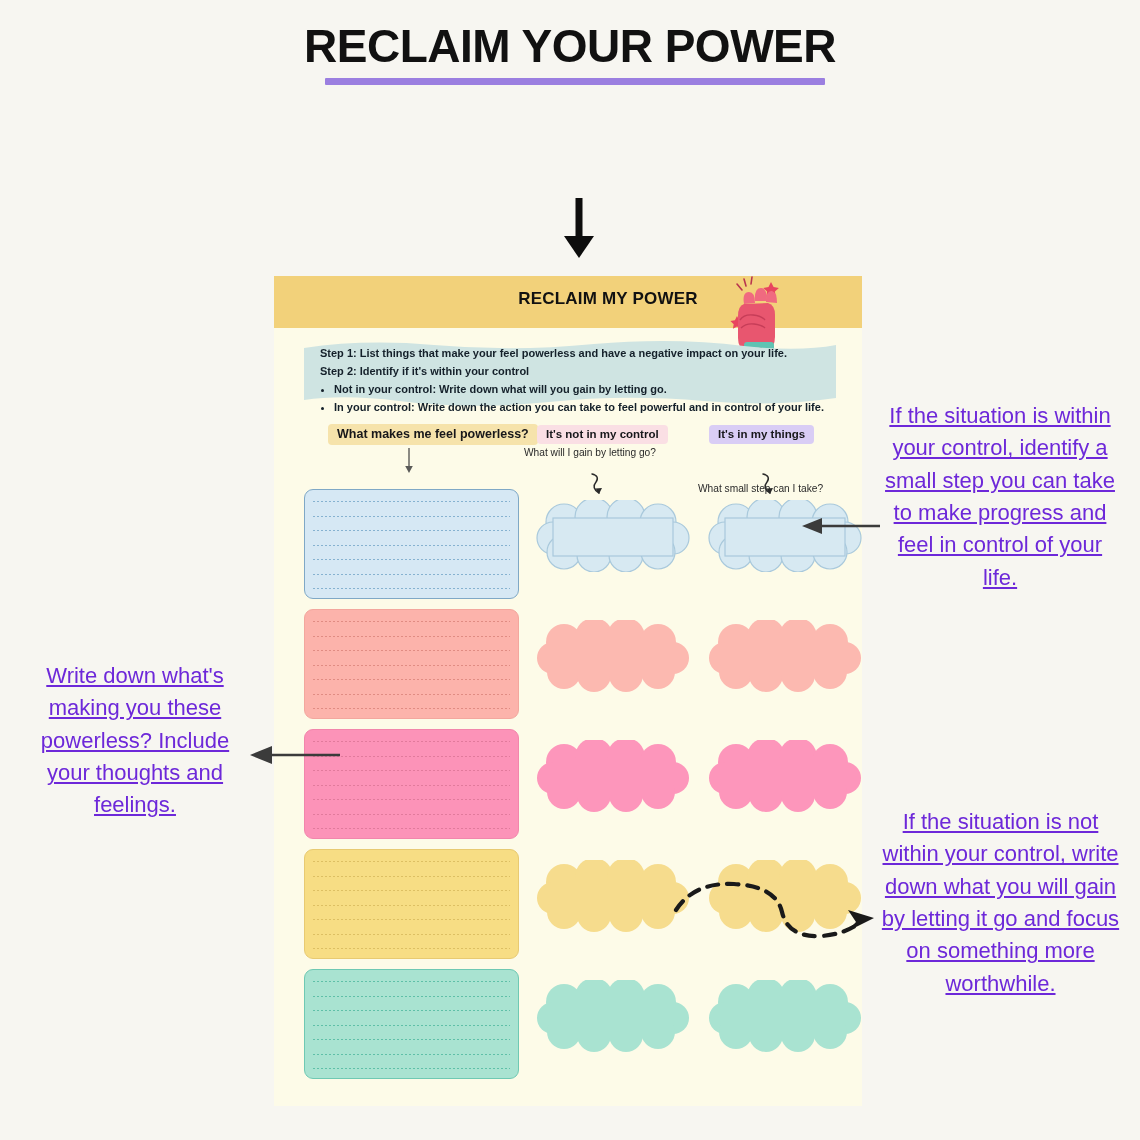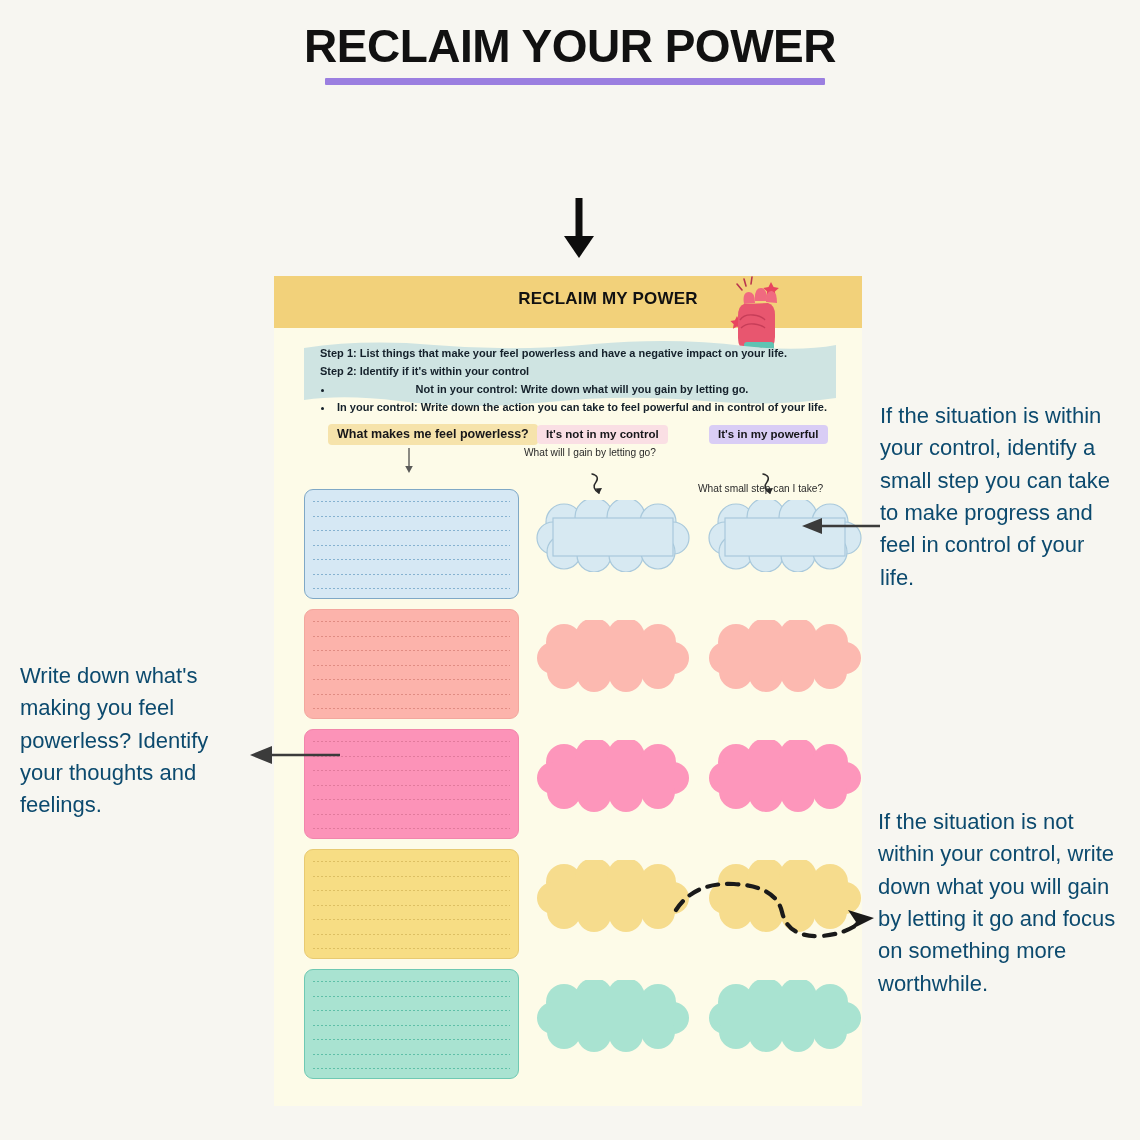--- a/index.html
+++ b/index.html
@@ -68,21 +68,21 @@
     position:absolute;left:30px;top:63px;
     width:532px;height:68px;
   }
   #instruction-text{
     position:absolute;left:46px;top:68px;
     width:510px;
     font-size:11px;font-weight:bold;color:#14202a;
     line-height:1.65;
   }
   #instruction-text .bullets{margin:0;padding-left:14px;}
-  #instruction-text .bullets li{list-style:disc;text-align:center;}
+  #instruction-text .bullets li{list-style:disc;}
 
   
   .col-badge{
     position:absolute;
     font-weight:bold;font-size:12.5px;color:#17171a;
     padding:3px 9px 4px 9px;border-radius:4px;white-space:nowrap;
   }
   #badge-powerless{left:54px;top:148px;background:#f6e3ab;}
   #badge-notcontrol{left:263px;top:149px;background:#fadfe4;font-size:11.5px;}
   #badge-incontrol{left:435px;top:149px;background:#d9cdf5;font-size:11.5px;}
@@ -111,22 +111,22 @@
     display:block;height:1px;margin-bottom:13.5px;
     background-image:linear-gradient(to right, currentColor 0 2px, transparent 2px 4px);
     background-size:4px 1px;background-repeat:repeat-x;
   }
 
   
   .cloud{position:absolute;}
 
   
   .annot{
-    position:absolute;
-    font-size:22px;color:#0c4a6e;line-height:1.47;
+    position:absolute;text-align:center;
+    font-size:22px;color:#6d28d9;line-height:1.47;text-decoration:underline;
   }
   #annot-right-top{left:880px;top:400px;width:240px;}
   #annot-left{left:20px;top:660px;width:230px;}
   #annot-right-bottom{left:878px;top:806px;width:245px;}
 
   #conn-right-top{position:absolute;left:802px;top:516px;}
   #conn-left{position:absolute;left:250px;top:745px;}
   #conn-right-bottom{position:absolute;left:672px;top:860px;}
 </style>
 </head>
@@ -180,21 +180,21 @@
       <div>Step 1: List things that make your feel powerless and have a negative impact on your life.</div>
       <div>Step 2: Identify if it's within your control</div>
       <ul class="bullets">
         <li>Not in your control: Write down what will you gain by letting go.</li>
         <li>In your control: Write down the action you can take to feel powerful and in control of your life.</li>
       </ul>
     </div>
 
     <div class="col-badge" id="badge-powerless">What makes me feel powerless?</div>
     <div class="col-badge" id="badge-notcontrol">It's not in my control</div>
-    <div class="col-badge" id="badge-incontrol">It's in my powerful</div>
+    <div class="col-badge" id="badge-incontrol">It's in my things</div>
 
     <div class="col-sub" id="sub-notcontrol">What will I gain by letting go?</div>
     <div class="col-sub" id="sub-incontrol">What small step can I take?</div>
 
     <div id="arrow-down-thin">
       <svg width="14" height="26" viewBox="0 0 14 26">
         <path d="M7 0 L7 20" stroke="#5a5a58" stroke-width="1.4" fill="none"></path>
         <path d="M7 25 L3.2 18 L10.8 18 Z" fill="#5a5a58"></path>
       </svg>
     </div>
@@ -445,21 +445,21 @@
   </div>
 
   <div class="annot" id="annot-right-top">If the situation is within your control, identify a small step you can take to make progress and feel in control of your life.</div>
   <div id="conn-right-top">
     <svg width="78" height="20" viewBox="0 0 78 20">
       <path d="M78 10 L18 10" stroke="#3b3b3b" stroke-width="2.6" fill="none"></path>
       <path d="M0 10 L20 2 L20 18 Z" fill="#3b3b3b"></path>
     </svg>
   </div>
 
-  <div class="annot" id="annot-left">Write down what's making you feel powerless? Identify your thoughts and feelings.</div>
+  <div class="annot" id="annot-left">Write down what's making you these powerless? Include your thoughts and feelings.</div>
   <div id="conn-left">
     <svg width="90" height="20" viewBox="0 0 90 20">
       <path d="M90 10 L20 10" stroke="#3b3b3b" stroke-width="2.6" fill="none"></path>
       <path d="M0 10 L22 1 L22 19 Z" fill="#3b3b3b"></path>
     </svg>
   </div>
 
   <div class="annot" id="annot-right-bottom">If the situation is not within your control, write down what you will gain by letting it go and focus on something more worthwhile.</div>
   <div id="conn-right-bottom">
     <svg width="210" height="90" viewBox="0 0 210 90">

